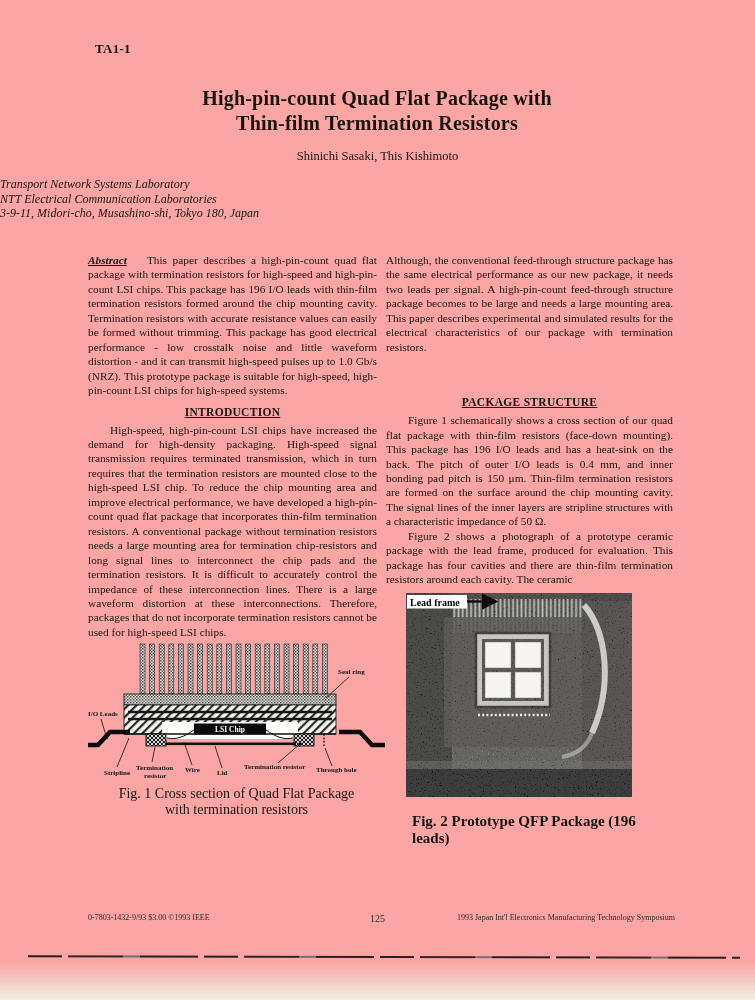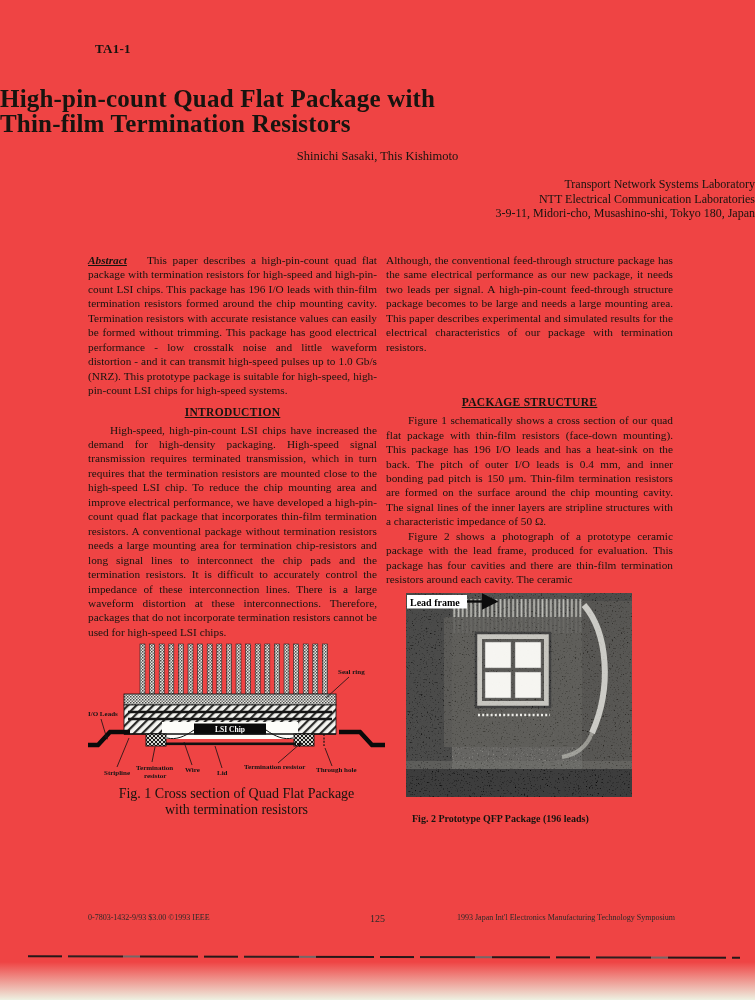--- a/index.html
+++ b/index.html
@@ -1,40 +1,40 @@
 <!DOCTYPE html>
 <html><head>
 <meta charset="utf-8">
 <style>
   html,body{margin:0;padding:0;background:#e9e9e4;}
   .page{
     position:relative;width:755px;height:1000px;margin:0 auto;
-    background:#ef4444;overflow:hidden;
+    background:#fca5a5;overflow:hidden;
     font-family:"Liberation Serif","DejaVu Serif",serif;color:#17140f;
   }
   .session{position:absolute;left:95px;top:41px;font-size:13px;font-weight:bold;letter-spacing:.3px;}
-  .title{position:absolute;left:0;right:1px;top:86px;
-    font-size:25px;font-weight:bold;line-height:25px;letter-spacing:.2px;}
+  .title{position:absolute;left:0;right:1px;top:86px;text-align:center;
+    font-size:20px;font-weight:bold;line-height:25px;letter-spacing:.2px;}
   .authors{position:absolute;left:0;right:0;top:149px;text-align:center;font-size:12.5px;}
-  .affil{position:absolute;left:0;right:0;top:177px;text-align:right;
-    font-size:12px;line-height:14.5px;}
+  .affil{position:absolute;left:0;right:0;top:177px;text-align:left;
+    font-style:italic;font-size:12px;line-height:14.5px;}
   .col{position:absolute;top:253px;}
   .col-left{left:88px;width:289px;}
   .col-right{left:386px;width:287px;}
   .body-text{font-size:11.3px;line-height:14.45px;text-align:justify;margin:0;}
   p.indent{text-indent:22px;}
   .abstract-label{font-weight:bold;font-style:italic;text-decoration:underline;margin-right:20px;}
   .sec-head{text-align:center;font-weight:bold;font-size:11.5px;letter-spacing:.3px;
     margin:8px 0 5px 0;}
   .sec-head span{text-decoration:underline;}
   .gap-lg{height:34px;}
   .fig1-wrap{margin-top:3px;width:297px;}
   .fig1-caption{text-align:center;font-weight:normal;font-size:14px;line-height:15.5px;margin-top:2px;}
   .fig2-photo{margin:6px 0 0 20px;display:block;}
-  .fig2-caption{font-weight:bold;font-size:10px;margin:16px 0 12px 26px;}
+  .fig2-caption{font-weight:bold;font-size:15px;margin:16px 0 12px 26px;}
   .foot{position:absolute;top:913px;font-family:Liberation Serif, serif;
     font-size:8px;color:#2a2a28;}
   .foot-left{left:88px;}
   .foot-page{left:0;right:0;text-align:center;font-size:10px;}
   .foot-right{right:80px;}
   .scan-edge{position:absolute;left:28px;top:956px;width:712px;height:2px;
     transform:rotate(.12deg);opacity:.92;
     background:repeating-linear-gradient(90deg,#141414 0 34px,transparent 34px 40px,#1c1c1c 40px 95px,#6a6a6a 95px 112px,#141414 112px 170px,transparent 170px 176px);}
   .bottom-tint{position:absolute;left:0;right:0;bottom:0;height:38px;
     background:linear-gradient(rgba(238,242,228,0),#eef1e2);}

